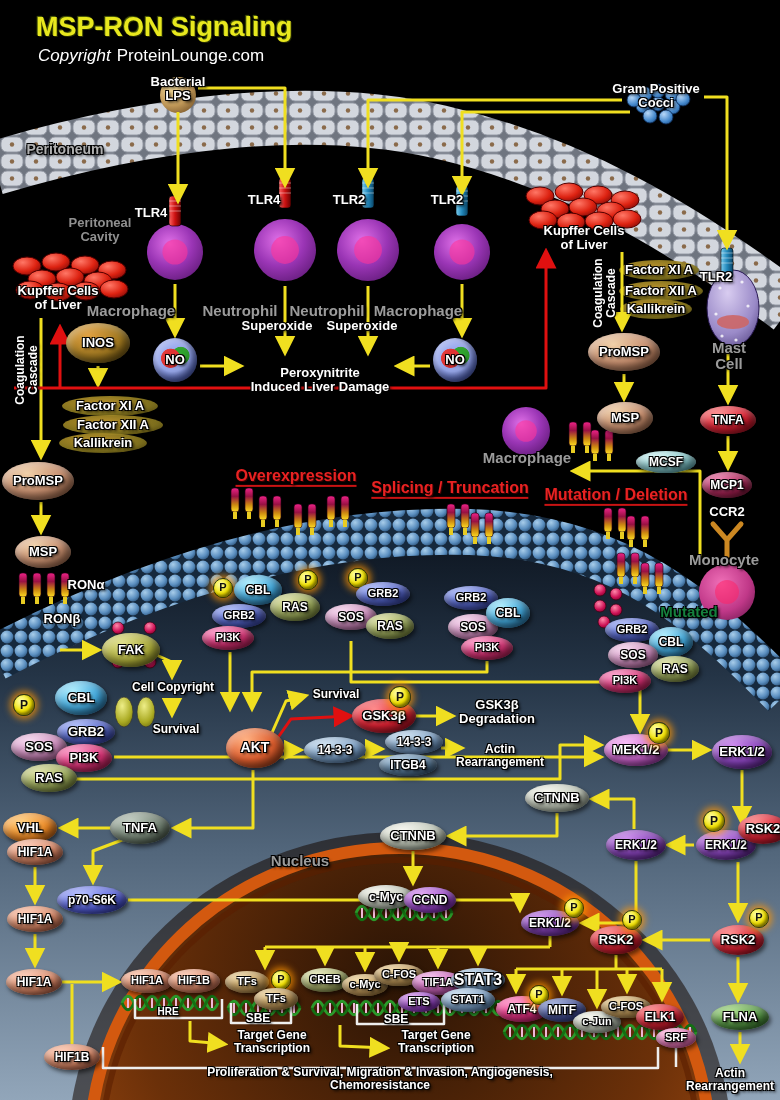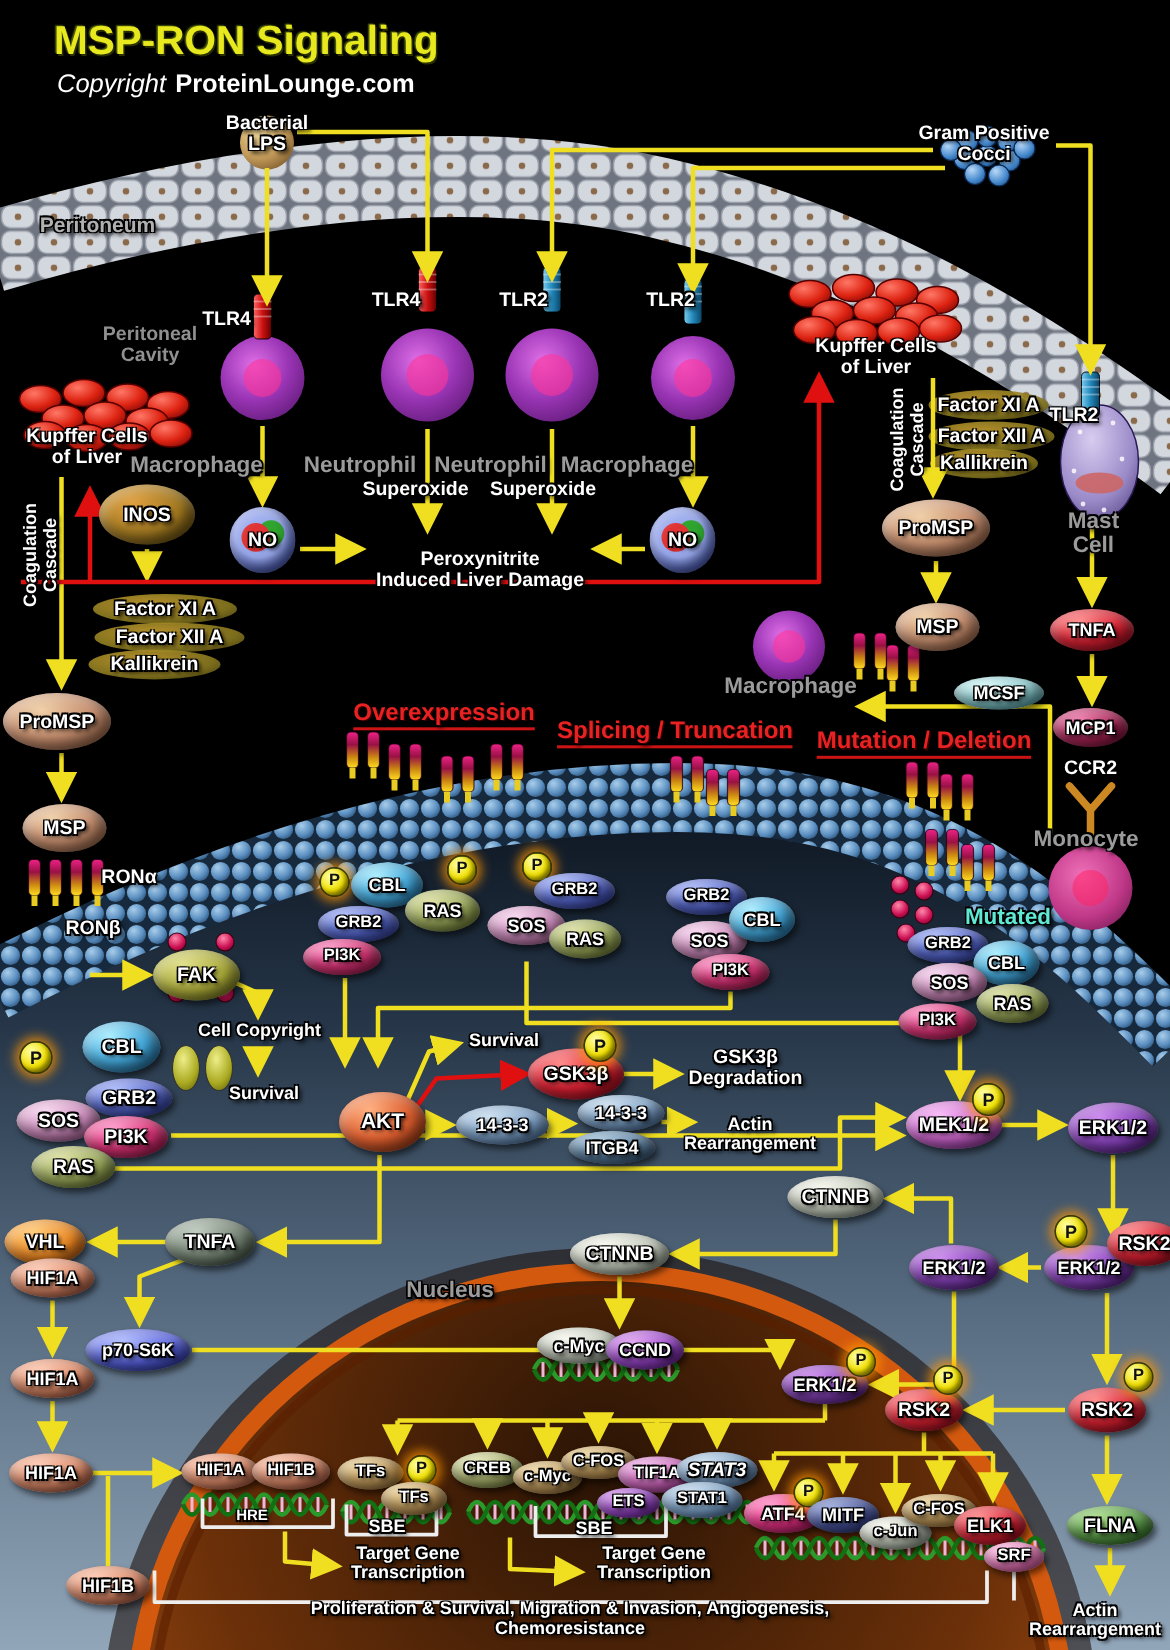--- a/index.html
+++ b/index.html
@@ -21,21 +21,21 @@
         radial-gradient(circle at 63% 40%, #2fa52f 0 22%, rgba(0,0,0,0) 24%),
         radial-gradient(circle at 45% 40%, #9aaaee 0 45%, #5566bb 68%, #1f2a66 100%);}
   .vtext{transform:translate(-50%,-50%) rotate(-90deg);}
   .heading{color:#e82222;border-bottom:2px solid #cc1414;padding-bottom:1px;white-space:nowrap;
         text-shadow:1px 1px 0 #3a0000,2px 2px 3px #000;}
   #page-title{position:absolute;left:36px;top:12px;font-size:27px;font-weight:bold;color:#e8e81e;
         text-shadow:1px 1px 0 #2a3000,-1px -1px 1px #55660a,3px 3px 3px #000;}
   #copyright{position:absolute;left:38px;top:46px;font-size:17px;color:#fff;
         text-shadow:1px 1px 2px #000;}
   #copyright .it{font-style:italic;margin-right:6px;}
-  #copyright .b{font-weight:bold;}
+  #copyright .b{font-weight:normal;}
   
   .p-tan{background:radial-gradient(ellipse at 35% 30%,#f0d0a8,#c89070 50%,#7a4a30);}
   .p-red{background:radial-gradient(ellipse at 35% 30%,#ff8888,#dd2233 50%,#770011);}
   .p-redor{background:radial-gradient(ellipse at 35% 30%,#ffb080,#e06030 50%,#7a2808);}
   .p-olive{background:radial-gradient(ellipse at 35% 30%,#e0e088,#a8a838 55%,#555510);}
   .p-cblblue{background:radial-gradient(ellipse at 35% 30%,#aaeeff,#44aadd 50%,#104a77);}
   .p-grbblue{background:radial-gradient(ellipse at 35% 30%,#aabbff,#5566cc 50%,#1a2577);}
   .p-plum{background:radial-gradient(ellipse at 35% 30%,#f8d8f0,#cc88bb 55%,#7a3a66);}
   .p-magenta{background:radial-gradient(ellipse at 35% 30%,#ff99cc,#dd3377 50%,#7a0a33);}
   .p-rasgreen{background:radial-gradient(ellipse at 35% 30%,#dde0a0,#99a858 55%,#4a5518);}
@@ -496,21 +496,21 @@
 Cascade</div>
       <div class="node text" style="left: 277px; top: 326px; font-size: 13px;">Superoxide</div>
       <div class="node text" style="left: 362px; top: 326px; font-size: 13px;">Superoxide</div>
       <div class="node text" style="left: 320px; top: 380px; font-size: 13px;">Peroxynitrite
 Induced Liver Damage</div>
       <div class="node text" style="left: 527px; top: 458px; font-size: 15px; color: rgb(155, 155, 155);">Macrophage</div>
       <div class="node text" style="left: 724px; top: 560px; font-size: 15px; color: rgb(155, 155, 155);">Monocyte</div>
       <div class="node heading" style="left: 296px; top: 461px; font-size: 16px; margin-top: 16px;">Overexpression</div>
       <div class="node heading" style="left: 450px; top: 489px; font-size: 16px;">Splicing / Truncation</div>
       <div class="node heading" style="left: 616px; top: 496px; font-size: 16px;">Mutation / Deletion</div>
-      <div class="node text" style="left: 672px; top: 612px; font-size: 15px; color: #5eead4;">Mutated</div>
+      <div class="node text" style="left: 689px; top: 612px; font-size: 15px; color: #15803d;">Mutated</div>
       <div class="node text" style="left: 86px; top: 585px; font-size: 13px;">RONα</div>
       <div class="node text" style="left: 62px; top: 619px; font-size: 13px;">RONβ</div>
       <div class="node text" style="left: 727px; top: 512px; font-size: 13px;">CCR2</div>
       <div class="node text" style="left: 110px; top: 406px; font-size: 13px;">Factor XI A</div>
       <div class="node text" style="left: 113px; top: 425px; font-size: 13px;">Factor XII A</div>
       <div class="node text" style="left: 103px; top: 443px; font-size: 13px;">Kallikrein</div>
       <div class="node text" style="left: 659px; top: 270px; font-size: 13px;">Factor XI A</div>
       <div class="node text" style="left: 661px; top: 291px; font-size: 13px;">Factor XII A</div>
       <div class="node text" style="left: 656px; top: 309px; font-size: 13px;">Kallikrein</div>
       <div class="node text" style="left: 173px; top: 687px; font-size: 12px;">Cell Copyright</div>
@@ -594,21 +594,21 @@
       <div class="node blob p-salmon" style="left: 147px; top: 981px; font-size: 11px; width: 52px; height: 24px;">HIF1A</div>
       <div class="node blob p-salmon" style="left: 194px; top: 981px; font-size: 11px; width: 52px; height: 24px;">HIF1B</div>
       <div class="node blob p-tan2" style="left: 247px; top: 982px; font-size: 11px; width: 44px; height: 22px;">TFs</div>
       <div class="node badge" style="left: 281px; top: 980px; font-size: 11px; width: 18px; height: 18px;">P</div>
       <div class="node blob p-tan2" style="left: 276px; top: 999px; font-size: 11px; width: 44px; height: 22px;">TFs</div>
       <div class="node blob p-khaki" style="left: 325px; top: 980px; font-size: 11px; width: 48px; height: 24px;">CREB</div>
       <div class="node blob p-tan2" style="left: 365px; top: 985px; font-size: 11px; width: 46px; height: 22px;">c-Myc</div>
       <div class="node blob p-tan2" style="left: 399px; top: 975px; font-size: 11px; width: 50px; height: 22px;">C-FOS</div>
       <div class="node blob p-orchid2" style="left: 438px; top: 983px; font-size: 11px; width: 52px; height: 24px;">TIF1A</div>
       <div class="node blob p-purple2" style="left: 419px; top: 1002px; font-size: 11px; width: 42px; height: 20px;">ETS</div>
-      <div class="node blob p-steel" style="left: 478px; top: 980px; font-size: 13px; width: 54px; height: 24px; font-style: italic;">STAT3</div>
+      <div class="node blob p-steel" style="left: 478px; top: 980px; font-size: 16px; width: 54px; height: 24px;">STAT3</div>
       <div class="node blob p-steel" style="left: 468px; top: 1000px; font-size: 11px; width: 54px; height: 24px;">STAT1</div>
       <div class="node blob p-pinkm" style="left: 522px; top: 1009px; font-size: 12px; width: 52px; height: 26px;">ATF4</div>
       <div class="node badge" style="left: 539px; top: 995px; font-size: 11px; width: 18px; height: 18px;">P</div>
       <div class="node blob p-navy" style="left: 562px; top: 1010px; font-size: 12px; width: 48px; height: 24px;">MITF</div>
       <div class="node blob p-silver" style="left: 597px; top: 1022px; font-size: 11px; width: 48px; height: 22px;">c-Jun</div>
       <div class="node blob p-tan2" style="left: 626px; top: 1007px; font-size: 11px; width: 50px; height: 22px;">C-FOS</div>
       <div class="node blob p-red" style="left: 660px; top: 1017px; font-size: 12px; width: 48px; height: 26px;">ELK1</div>
       <div class="node blob p-pink2" style="left: 676px; top: 1038px; font-size: 11px; width: 40px; height: 20px;">SRF</div>
       <div class="node blob p-purple" style="left: 550px; top: 923px; font-size: 12px; width: 58px; height: 26px;">ERK1/2</div>
       <div class="node badge" style="left: 574px; top: 908px; font-size: 11px; width: 18px; height: 18px;">P</div>

